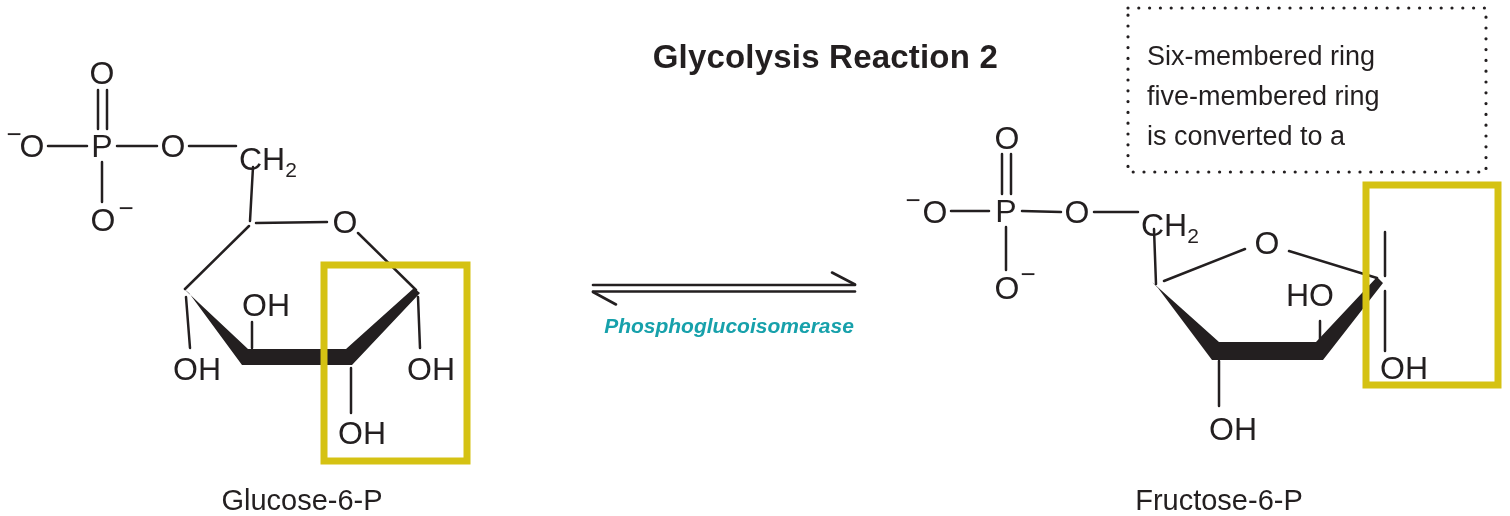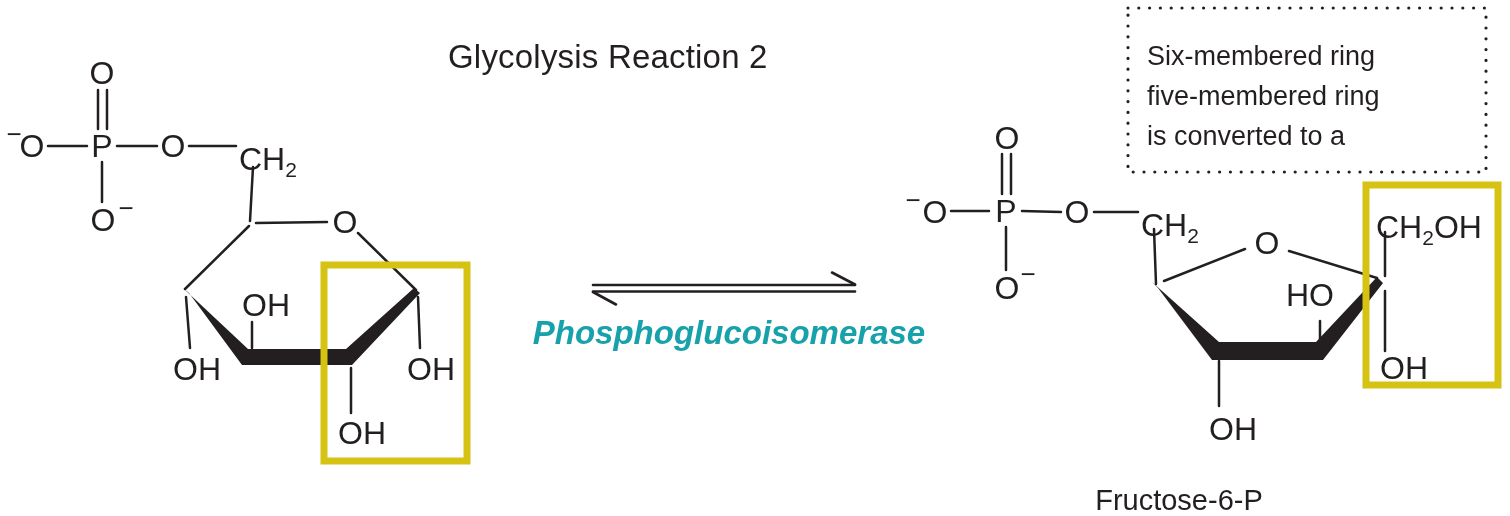--- a/index.html
+++ b/index.html
@@ -9,35 +9,35 @@
   }
   .layer{position:absolute;left:0;top:0;}
   .atom{
     position:absolute;transform:translate(-50%,-50%);
     font-size:32px;line-height:1;white-space:nowrap;color:#231f20;
   }
   .atom.start{transform:translate(0,-50%);margin-top:13px;}
   .sub{font-size:21px;vertical-align:-7px;}
   .minus{font-size:26px;font-weight:400;}
   .title{
-    position:absolute;left:448px;top:38px;width:550px;text-align:left;
-    font-size:33px;font-weight:normal;letter-spacing:0.2px;
+    position:absolute;left:448px;top:38px;width:550px;text-align:right;
+    font-size:33px;font-weight:bold;letter-spacing:0.2px;
   }
   .note{
     position:absolute;left:1147px;top:36px;font-size:27px;line-height:40px;
   }
   .enzyme{
     position:absolute;left:529px;top:314px;width:400px;text-align:center;
-    font-size:33px;font-weight:bold;font-style:italic;
+    font-size:21px;font-weight:bold;font-style:italic;
   }
   .mol-label{
     position:absolute;top:484px;width:240px;text-align:center;font-size:29px;
   }
   .mol-label.left{left:182px;}
-  .mol-label.right{left:1059px;}
+  .mol-label.right{left:1099px;}
 </style>
 </head>
 <body>
 
 <div class="canvas">
 
   <svg class="layer" width="1510" height="516" viewBox="0 0 1510 516">
 
     <g stroke="#231f20" stroke-width="2.5" fill="none" stroke-linecap="round">
       <line x1="48" y1="146" x2="87" y2="146"></line>
@@ -90,20 +90,21 @@
   <div class="title">Glycolysis Reaction 2</div>
 
   <div class="note">
     <div>Six-membered ring</div>
     <div>five-membered ring</div>
     <div>is converted to a</div>
   </div>
 
   <div class="enzyme" style="color:#17a1ab">Phosphoglucoisomerase</div>
 
+  <div class="mol-label left">Glucose-6-P</div>
   <div class="mol-label right">Fructose-6-P</div>
 
   <div class="atom minus" style="left:14px;top:134px">−</div>
   <div class="atom" style="left:32px;top:146px">O</div>
   <div class="atom" style="left:102px;top:73px">O</div>
   <div class="atom" style="left:102px;top:146px">P</div>
   <div class="atom" style="left:103px;top:220px">O</div>
   <div class="atom minus" style="left:126px;top:208px">−</div>
   <div class="atom" style="left:173px;top:146px">O</div>
   <div class="atom start" style="left:239px;top:148px"><span>CH</span><span class="sub">2</span></div>
@@ -116,17 +117,16 @@
   <div class="atom minus" style="left:913px;top:200px">−</div>
   <div class="atom" style="left:935px;top:212px">O</div>
   <div class="atom" style="left:1007px;top:138px">O</div>
   <div class="atom" style="left:1006px;top:211px">P</div>
   <div class="atom" style="left:1007px;top:288px">O</div>
   <div class="atom minus" style="left:1028px;top:274px">−</div>
   <div class="atom" style="left:1077px;top:212px">O</div>
   <div class="atom start" style="left:1141px;top:214px"><span>CH</span><span class="sub">2</span></div>
   <div class="atom" style="left:1267px;top:243px">O</div>
   <div class="atom" style="left:1310px;top:295px">HO</div>
-  <div class="atom start" style="left:1376px;top:216px"><span>CH</span><span class="sub">2</span><span>OH</span></div>
   <div class="atom" style="left:1404px;top:368px">OH</div>
   <div class="atom" style="left:1233px;top:429px">OH</div>
 
 </div>
 
 </body></html>

